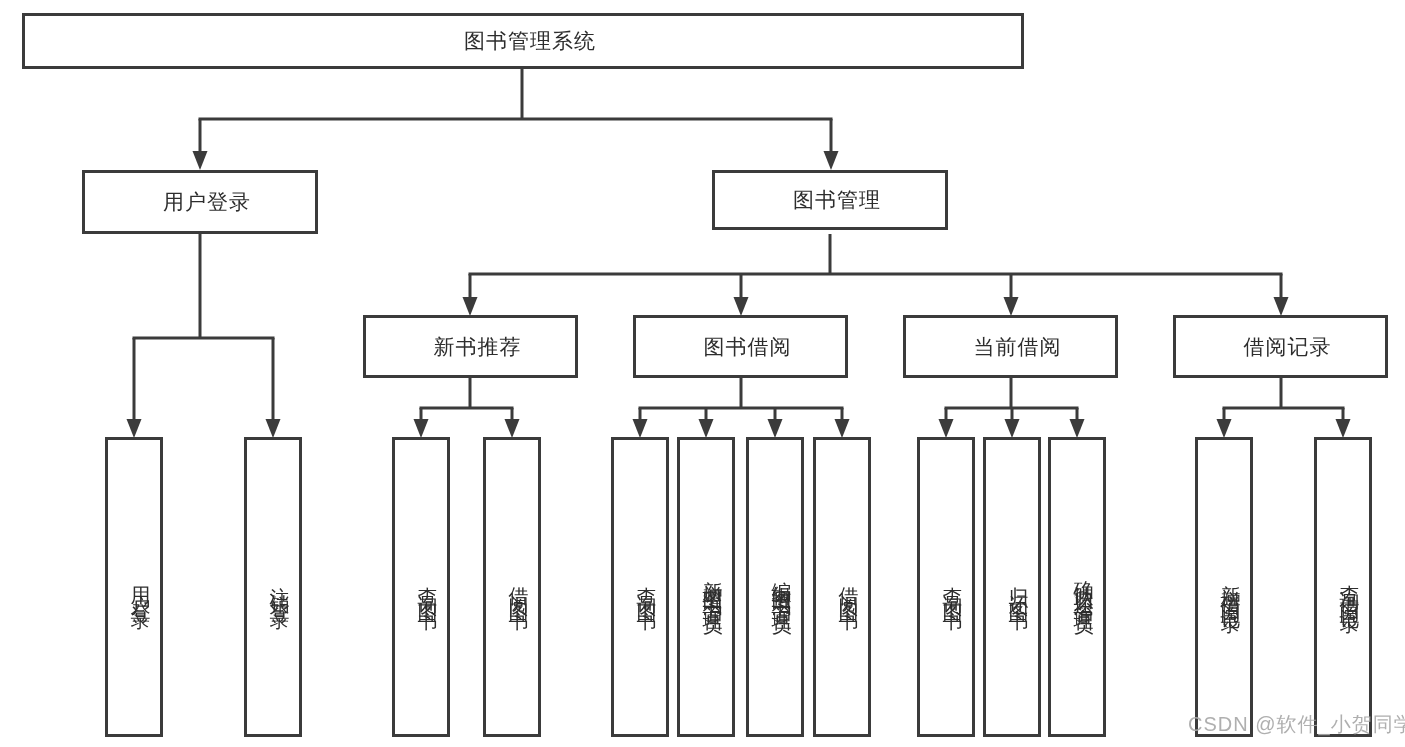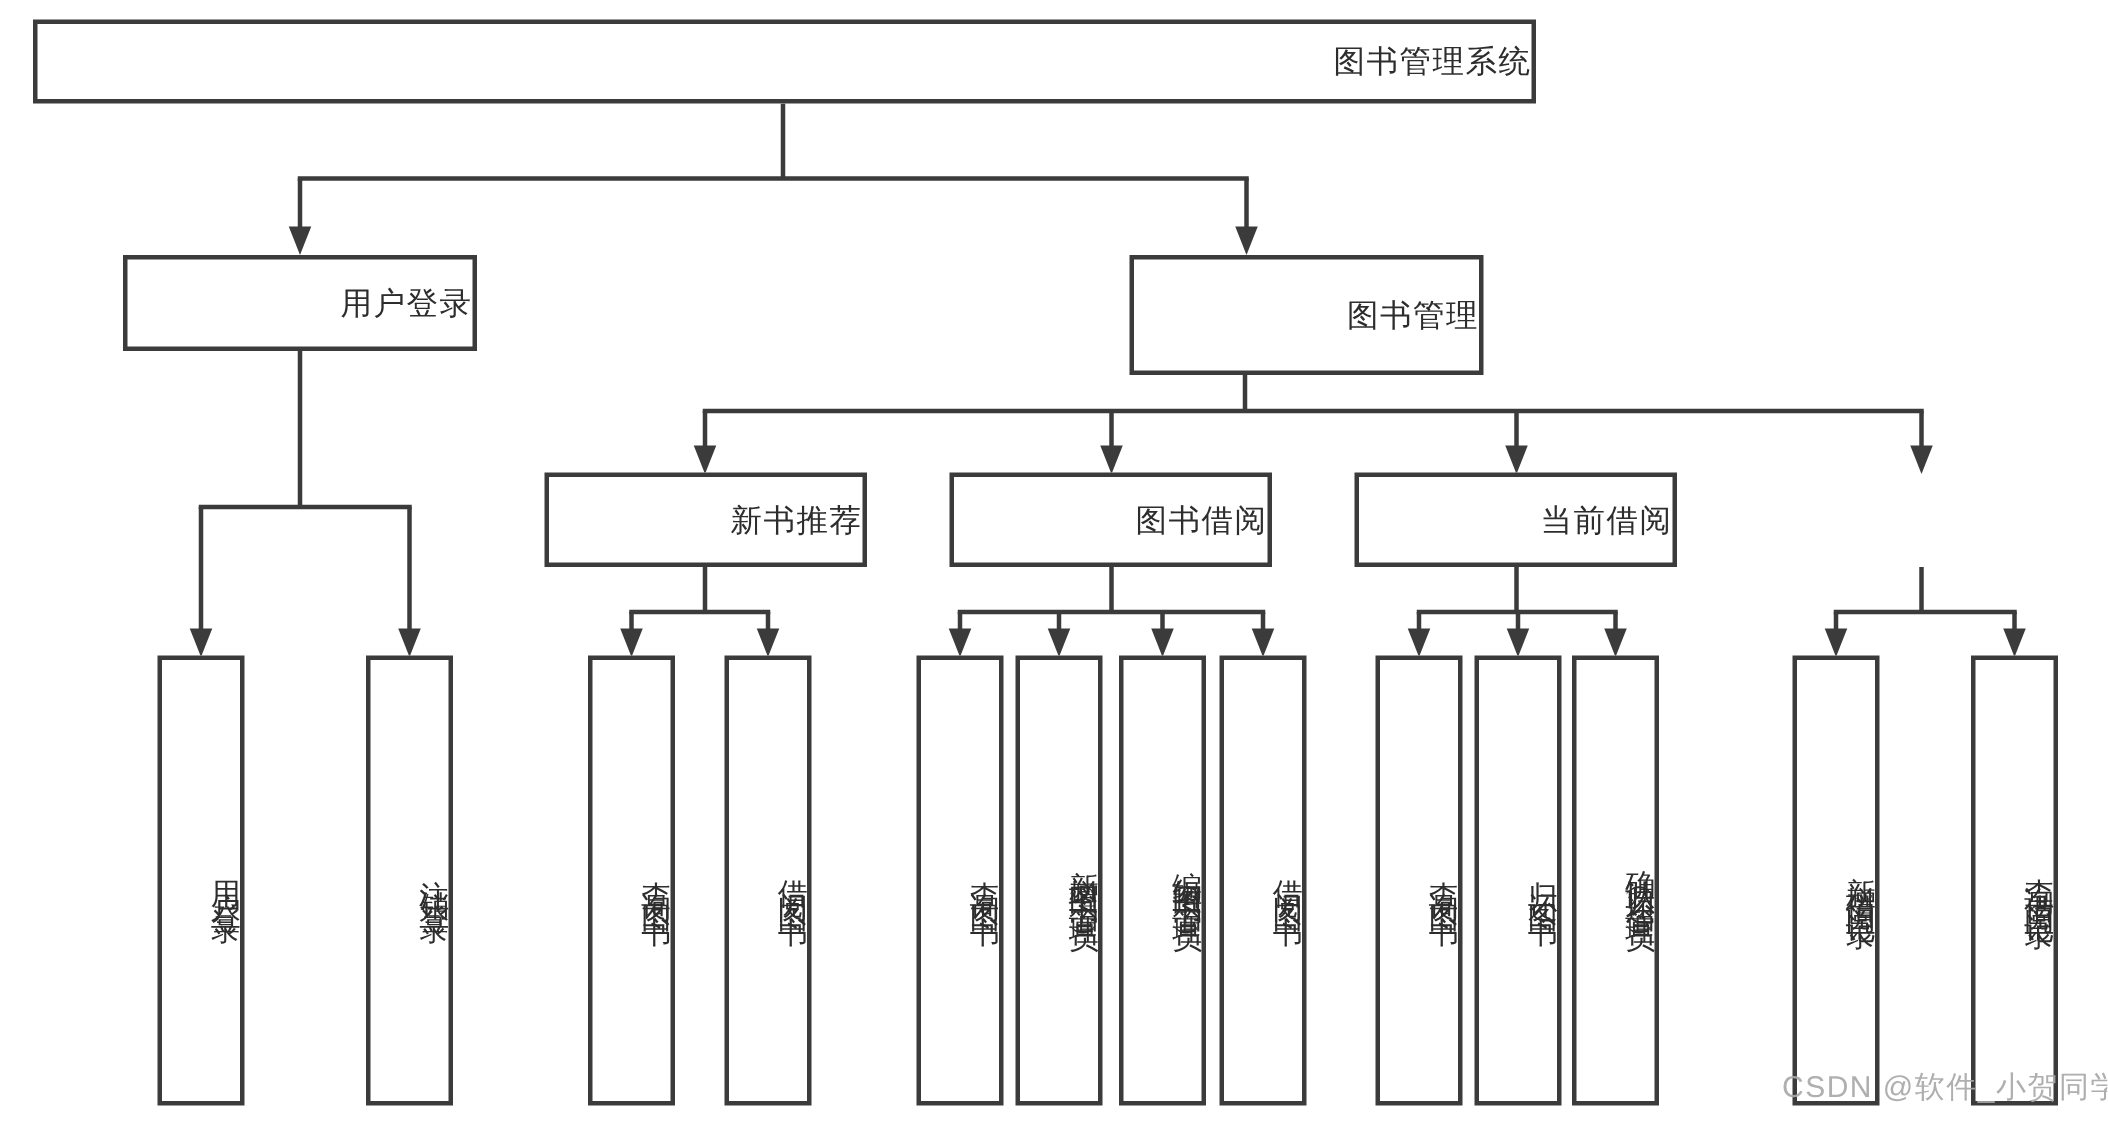--- a/index.html
+++ b/index.html
@@ -11,21 +11,21 @@
     overflow:hidden;
   }
   #connectors{position:absolute;left:0;top:0;z-index:1;}
   .box{
     position:absolute;
     background:#ffffff;
     border:3px solid #3b3b3b;
     box-sizing:border-box;
     display:flex;
     align-items:center;
-    justify-content:flex-end;
+    justify-content:center;
     z-index:2;
     padding-left:14px;
   }
   .hlabel{
     font-size:21px;
     color:#2d2d2d;
     letter-spacing:1px;
     white-space:nowrap;
   }
   .vtext{
@@ -108,32 +108,35 @@
       <polygon points="1335.5,419 1350.5,419 1343,438" fill="#3b3b3b"></polygon>
     </svg>
 
   <div class="box" style="left:22px;top:13px;width:1002px;height:56px">
     <span class="hlabel">图书管理系统</span>
   </div>
 
   <div class="box" style="left:82px;top:170px;width:236px;height:64px">
     <span class="hlabel">用户登录</span>
   </div>
-  <div class="box" style="left:753px;top:170px;width:236px;height:80px">
+  <div class="box" style="left:712px;top:170px;width:236px;height:60px">
     <span class="hlabel">图书管理</span>
   </div>
 
   <div class="box" style="left:363px;top:315px;width:215px;height:63px">
     <span class="hlabel">新书推荐</span>
   </div>
   <div class="box" style="left:903px;top:315px;width:215px;height:63px">
     <span class="hlabel">当前借阅</span>
   </div>
   <div class="box" style="left:633px;top:315px;width:215px;height:63px">
     <span class="hlabel">图书借阅</span>
+  </div>
+  <div class="box" style="left:1173px;top:315px;width:215px;height:63px">
+    <span class="hlabel">借阅记录</span>
   </div>
 
   <div class="box" style="left:105px;top:437px;width:58px;height:300px">
     <span class="vtext">用户登录</span>
   </div>
   <div class="box" style="left:244px;top:437px;width:58px;height:300px">
     <span class="vtext">注销登录</span>
   </div>
 
   <div class="box" style="left:392px;top:437px;width:58px;height:300px">

